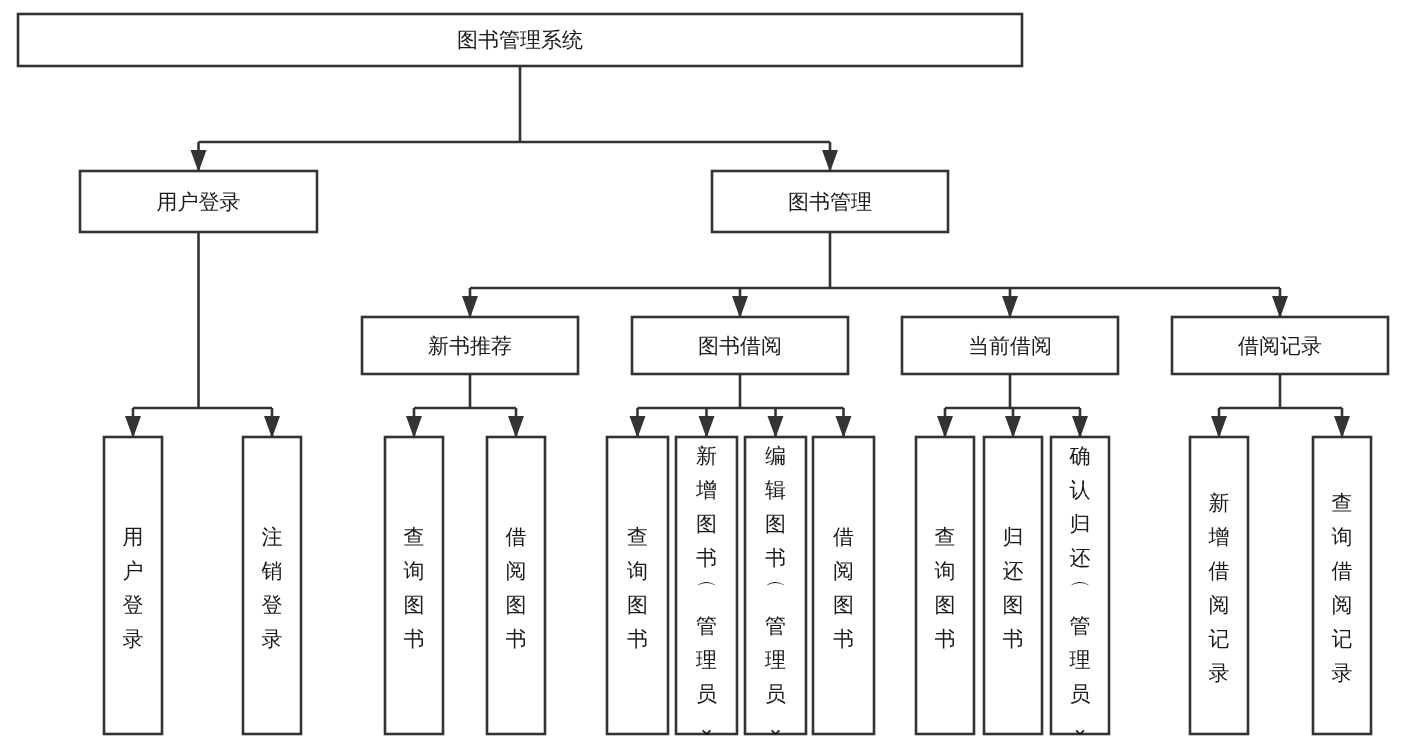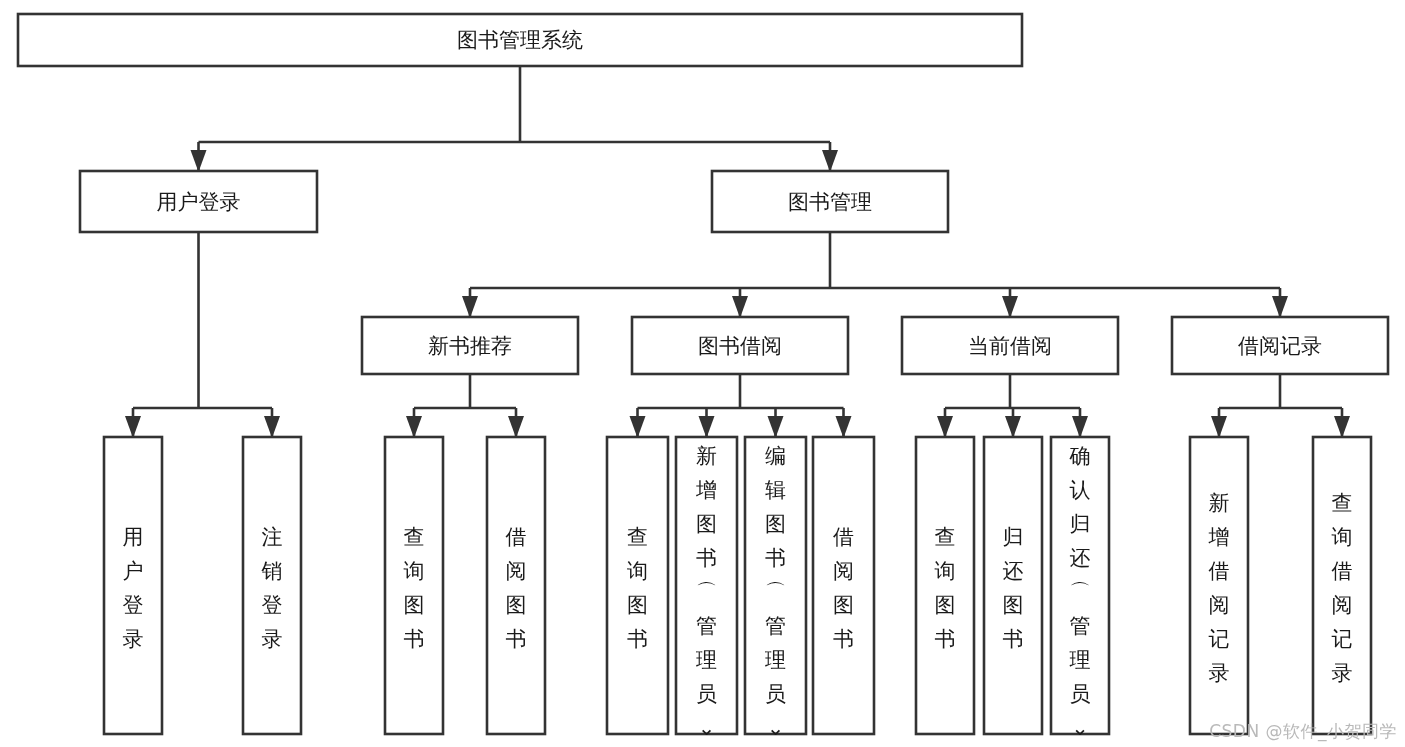--- a/index.html
+++ b/index.html
@@ -220,15 +220,14 @@
           <rect x="1190" y="437" width="58" height="297" class="node-box"></rect>
           <text x="1219" y="510.02" class="node-label-v"><tspan x="1219" dy="0">新</tspan><tspan x="1219" dy="34">增</tspan><tspan x="1219" dy="34">借</tspan><tspan x="1219" dy="34">阅</tspan><tspan x="1219" dy="34">记</tspan><tspan x="1219" dy="34">录</tspan></text>
         </g>
         <g>
           <rect x="1313" y="437" width="58" height="297" class="node-box"></rect>
           <text x="1342" y="510.02" class="node-label-v"><tspan x="1342" dy="0">查</tspan><tspan x="1342" dy="34">询</tspan><tspan x="1342" dy="34">借</tspan><tspan x="1342" dy="34">阅</tspan><tspan x="1342" dy="34">记</tspan><tspan x="1342" dy="34">录</tspan></text>
         </g>
       </g>
   </svg>
 
-  <div class="watermark-text">CSDN @软件_小贺同学</div>
 
 </div>
 
 </body></html>

